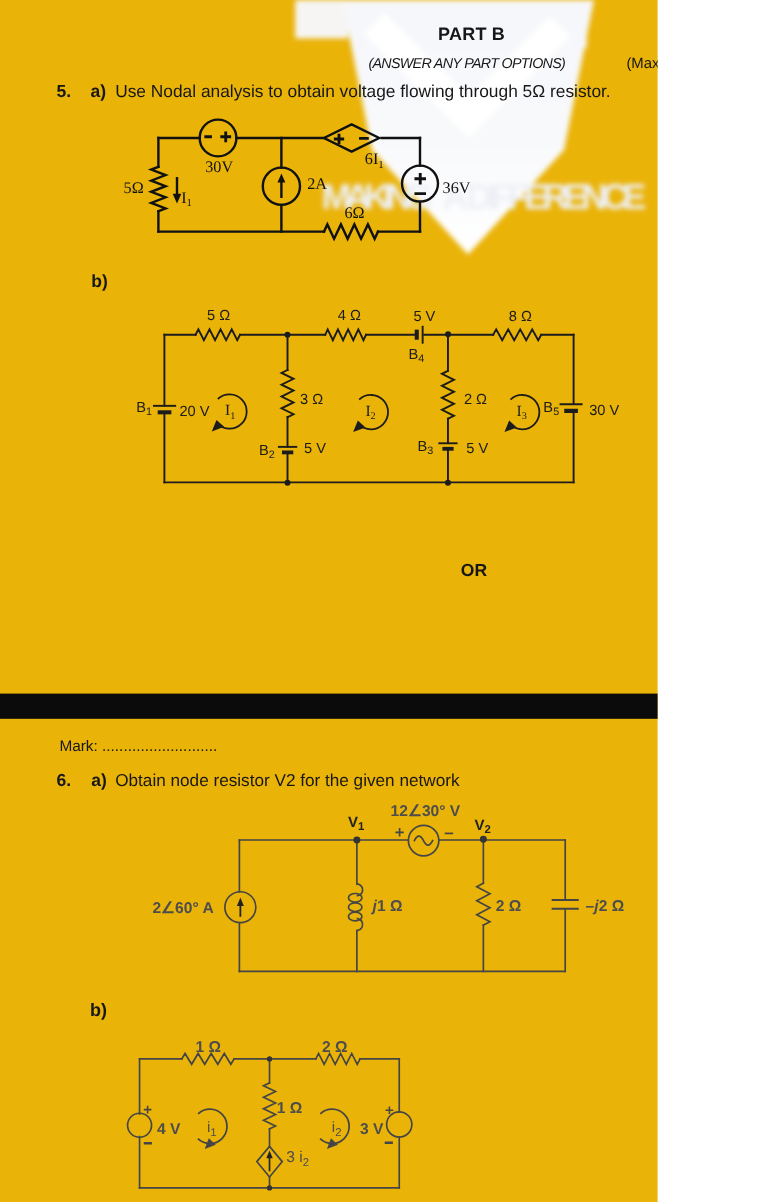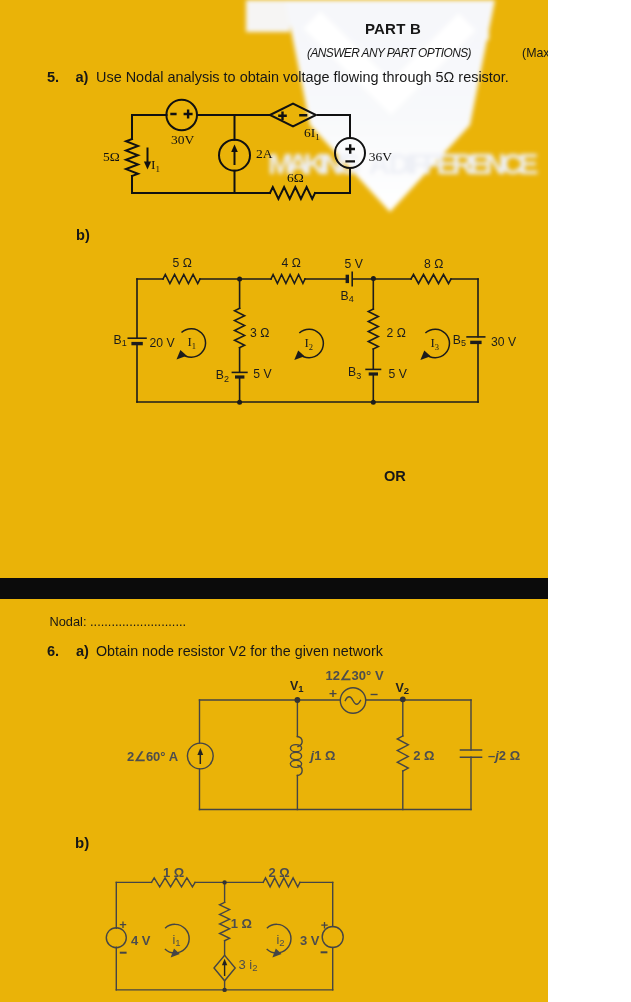--- a/index.html
+++ b/index.html
@@ -182,21 +182,21 @@
       <text x="187.5" y="346">I<tspan dy="3" font-size="8.5px">1</tspan></text>
       <text x="304.5" y="346.5">I<tspan dy="3" font-size="8.5px">2</tspan></text>
       <text x="430.5" y="346.5">I<tspan dy="3" font-size="8.5px">3</tspan></text>
     </g>
   </svg>
 
   <div class="abs b" style="left:384px;top:428px;font-size:14.6px;margin-top:40px;">OR</div>
 
   <div class="abs" style="left:0;top:578px;width:631px;height:21px;background:#0b0b0b;"></div>
 
-  <div class="abs" style="left:49.5px;top:613.5px;font-size:12.8px;">Nodal: ...........................</div>
+  <div class="abs" style="left:49.5px;top:613.5px;font-size:12.8px;">Mark: ...........................</div>
   <div class="abs b" style="left:47px;top:643px;font-size:14.6px;">6.</div>
   <div class="abs b" style="left:76px;top:643px;font-size:14.6px;">a)</div>
   <div class="abs" style="left:96px;top:643px;font-size:14.3px;">Obtain node resistor V2 for the given network</div>
 
   <svg id="c3" style="left:120px;top:665px;" width="410" height="150" viewBox="120 665 410 150">
     <g stroke="#454545" stroke-width="1.4" fill="none" stroke-linecap="square">
 
       <path d="M199.5,700 L340.3,700 M365.7,700 L471,700"></path>
 
       <path d="M199.5,700 L199.5,743 M199.5,769 L199.5,809.5"></path>

